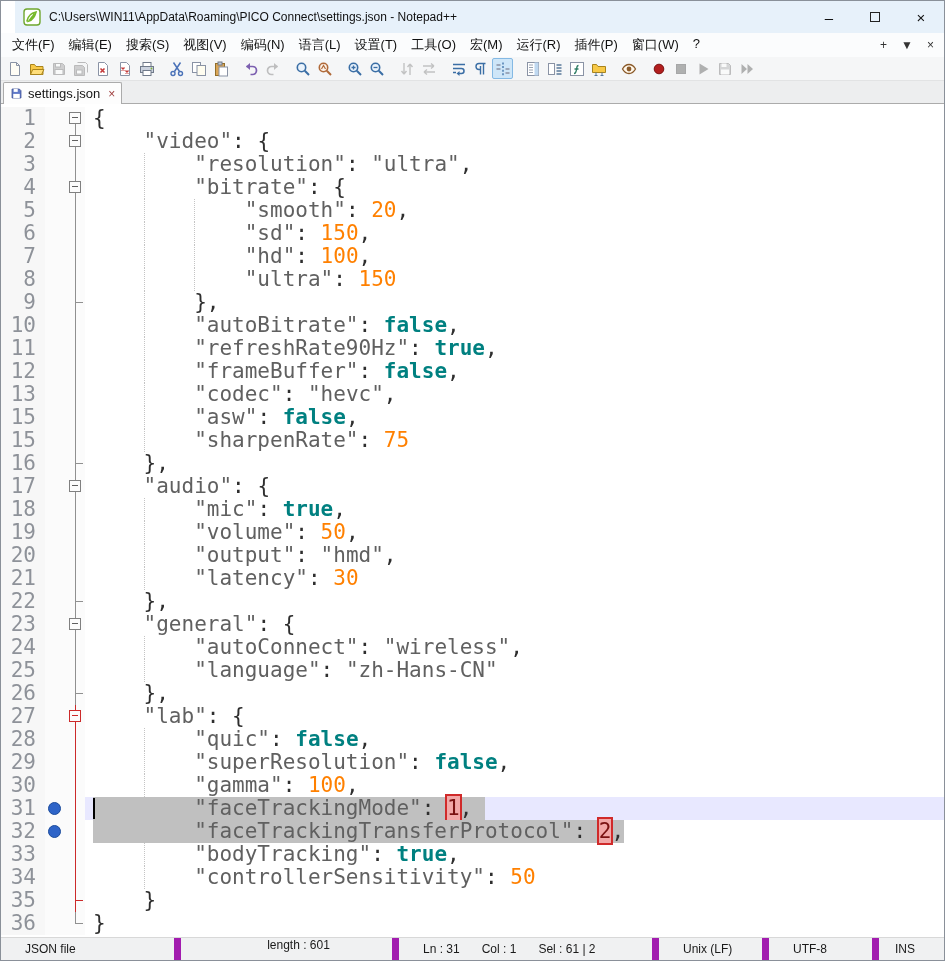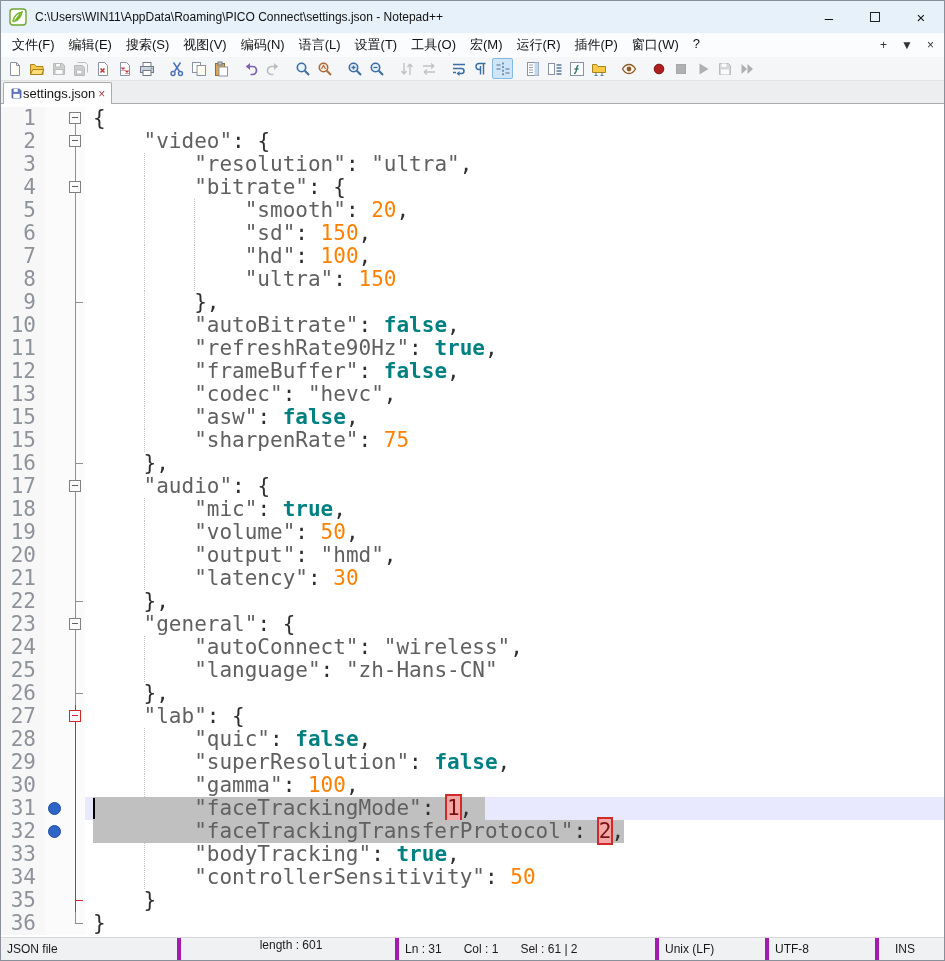--- a/index.html
+++ b/index.html
@@ -6,41 +6,41 @@
   html,body{width:945px;height:961px;}
   body{
     border:1px solid #8a9099;
     background:#fff;
     font-family:"Liberation Sans", sans-serif;
     overflow:hidden;
     display:flex;
     flex-direction:column;
   }
   
-  .titlebar{height:32px;background:#E7F1FA;display:flex;align-items:center;padding-left:8px;flex:none;}
+  .titlebar{height:32px;background:#E7F1FA;display:flex;align-items:center;padding-left:8px;flex:none;margin-left:14px;}
   .app-icon{width:18px;height:18px;margin-right:8px;flex:none;}
   .title-text{font-size:12px;color:#111;white-space:nowrap;}
   .win-controls{margin-left:auto;display:flex;height:100%;}
   .win-btn{width:46px;display:flex;align-items:center;justify-content:center;font-size:15px;color:#111;}
   .max-glyph{width:10px;height:10px;border:1px solid #222;display:block;}
   
   .menubar{height:24px;display:flex;align-items:center;background:#FBFCFD;padding-left:4px;flex:none;font-size:13px;}
   .menu-item{padding:2px 7px;color:#111;white-space:nowrap;}
   .menu-right{margin-left:auto;display:flex;align-items:center;gap:14px;padding-right:10px;color:#333;}
   .mr-btn{font-size:12px;}
   
   .toolbar{height:24px;background:#F5F6F7;display:flex;align-items:center;padding-left:3px;flex:none;border-bottom:1px solid #E2E3E4;}
   .tb-btn{width:21px;height:21px;display:flex;align-items:center;justify-content:center;border:1px solid transparent;border-radius:2px;flex:none;margin-right:1px;}
   .tb-btn svg{width:16px;height:16px;display:block;}
   .tb-btn.gap{margin-left:8px;}
   .tb-btn.disabled svg{filter:grayscale(1) opacity(.4);}
   .tb-btn.active{background:#CEE6F8;border-color:#84B9E4;}
   
   .tabbar{height:23px;background:#EDEEEF;display:flex;align-items:flex-end;padding-left:2px;flex:none;border-bottom:1px solid #ABABAB;}
-  .tab{height:22px;background:#FDFDFD;border:1px solid #ABABAB;border-bottom:none;display:flex;align-items:center;padding:0 6px;font-size:13px;margin-bottom:-1px;border-radius:2px 2px 0 0;color:#161616;}
+  .tab{height:22px;background:#FDFDFD;border:1px solid #ABABAB;border-bottom:none;display:flex;align-items:center;padding:0 6px;font-size:13px;gap:5px;margin-bottom:-1px;border-radius:2px 2px 0 0;color:#161616;}
   .tab svg{width:13px;height:13px;display:block;}
   .tab-close{color:#A04040;font-size:12px;margin-left:3px;}
   
   .editor{flex:1;background:#fff;overflow:hidden;padding-top:3px;position:relative;}
   .line-row{display:flex;height:23px;}
   .ln{width:44px;flex:none;text-align:right;padding-right:9px;color:var(--line-number);font:21px/23px "DejaVu Sans Mono", monospace;background:#F7F7F7;}
   .bm{width:20px;flex:none;background:#FBFBFB;position:relative;}
   .bm .dot{position:absolute;left:3px;top:5px;width:13px;height:13px;border-radius:50%;background:var(--bookmark);border:1px solid #1C4C9C;}
   .fold{width:20px;flex:none;background:#FBFBFB;position:relative;}
   .fold .vl{position:absolute;left:10px;top:0;bottom:0;width:1px;background:#909090;}
@@ -59,21 +59,21 @@
   .selbg{position:absolute;top:0;height:100%;background:var(--selection);}
   .caret-mark{position:absolute;top:1px;height:21px;width:2px;background:#000;z-index:3;}
   .txt{position:relative;display:block;margin-left:8px;}
   .tk-p{color:var(--punct);}
   .tk-s{color:var(--string);}
   .tk-n{color:var(--number);}
   .tk-k{color:var(--keyword);font-weight:bold;margin-top:42px;}
   .tk-m{color:var(--mark-text);background:var(--mark-fill);outline:2px solid var(--mark-border);outline-offset:0;}
   
   .statusbar{height:23px;flex:none;background:#F0F1F2;border-top:1px solid #D8D8D8;display:flex;align-items:center;font-size:12px;color:#1A1A1A;}
-  .sb-cell{height:100%;display:flex;align-items:center;padding-left:6px;border-right:4px solid #a21caf;white-space:nowrap;overflow:hidden;}
+  .sb-cell{height:100%;display:flex;align-items:center;padding-left:24px;border-right:7px solid #a21caf;white-space:nowrap;overflow:hidden;}
   .sb-c1{width:180px;}
   .sb-c2{width:218px;gap:34px;flex-direction:column;}
   .sb-c3{width:260px;gap:22px;}
   .sb-c4{width:110px;}
   .sb-c5{width:110px;}
   .sb-c6{flex:1;padding-left:16px;border-right:none;}
 </style>
 </head>
 <body style="--punct: #2E2E2E; --string: #606060; --number: #FF8000; --keyword: #008080; --selection: #C0C0C0; --current-line: #E8E8FF; --mark-border: #D02A2A; --mark-fill: #F2A8A8; --mark-text: #7A1212; --bookmark: #2E64C8; --fold-active: #CC2A2A; --line-number: #8E9299;">
 

